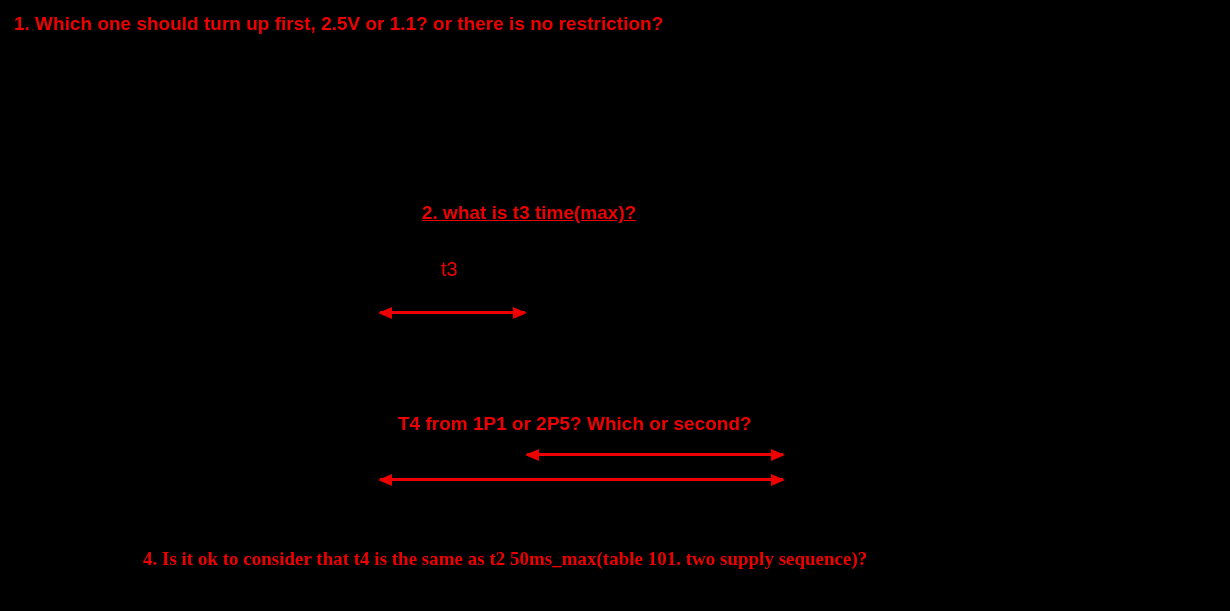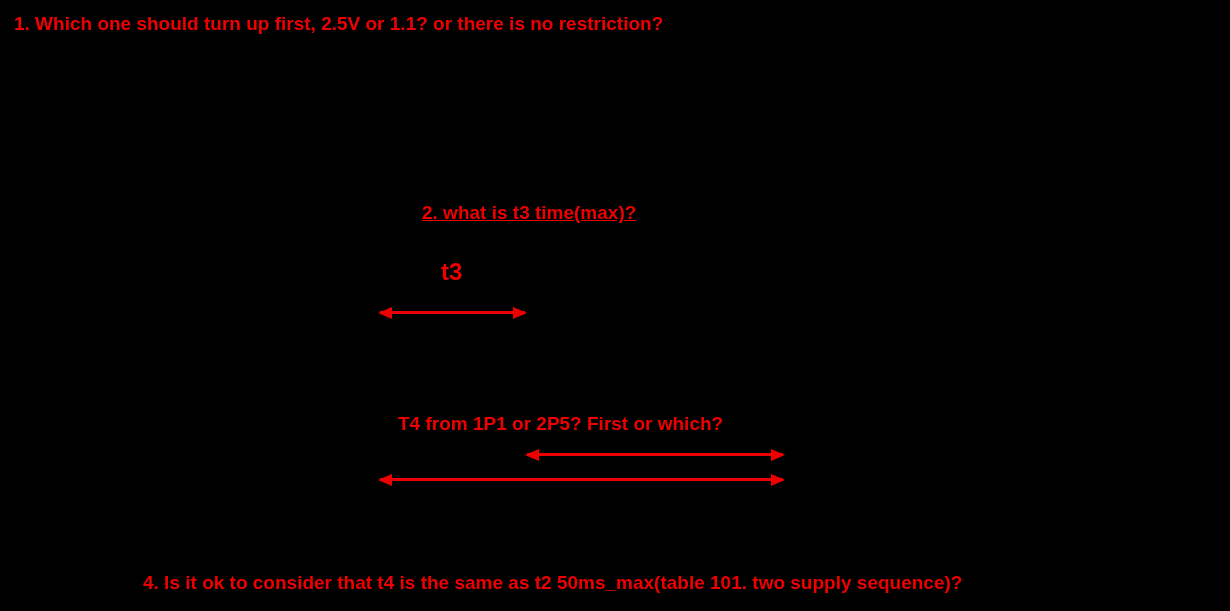--- a/index.html
+++ b/index.html
@@ -28,22 +28,22 @@
     position: absolute;
     color: var(--red);
     font-size: 19px;
     font-weight: 700;
     white-space: nowrap;
     line-height: 1.15;
   }
   .t3-label {
     position: absolute;
     color: var(--red);
-    font-size: 24px;
-    font-weight: 700;
+    font-size: 20px;
+    font-weight: 400;
     white-space: nowrap;
   }
   
   .arrow {
     position: absolute;
     height: 3px;
     background: var(--red);
   }
   .arrow::before,
   .arrow::after {
@@ -71,22 +71,22 @@
 <div class="stage">
 
   <div class="note" style="left:14px; top:13px;">1. Which one should turn up first, 2.5V or 1.1? or there is no restriction?</div>
 
   <div class="note" style="left:422px; top:202px;text-decoration:underline;">2. what is t3 time(max)?</div>
 
   <div class="t3-label" style="left:441px; top:258px;">t3</div>
 
   <div class="arrow" style="left:380px; top:311px; width:145px;"></div>
 
-  <div class="note" style="left:398px; top:413px;">T4 from 1P1 or 2P5? First or which?</div>
+  <div class="note" style="left:398px; top:413px;">T4 from 1P1 or 2P5? Which or second?</div>
 
   <div class="arrow" style="left:527px; top:453px; width:256px;"></div>
 
   <div class="arrow" style="left:380px; top:478px; width:403px;"></div>
 
 
-  <div class="note" style="left:143px; top:572px;">4. Is it ok to consider that t4 is the same as t2 50ms_max(table 101. two supply sequence)?</div>
+  <div class="note" style="left:143px; top:548px;font-family:Liberation Serif, serif;">4. Is it ok to consider that t4 is the same as t2 50ms_max(table 101. two supply sequence)?</div>
 
 </div>
 
 </body></html>

